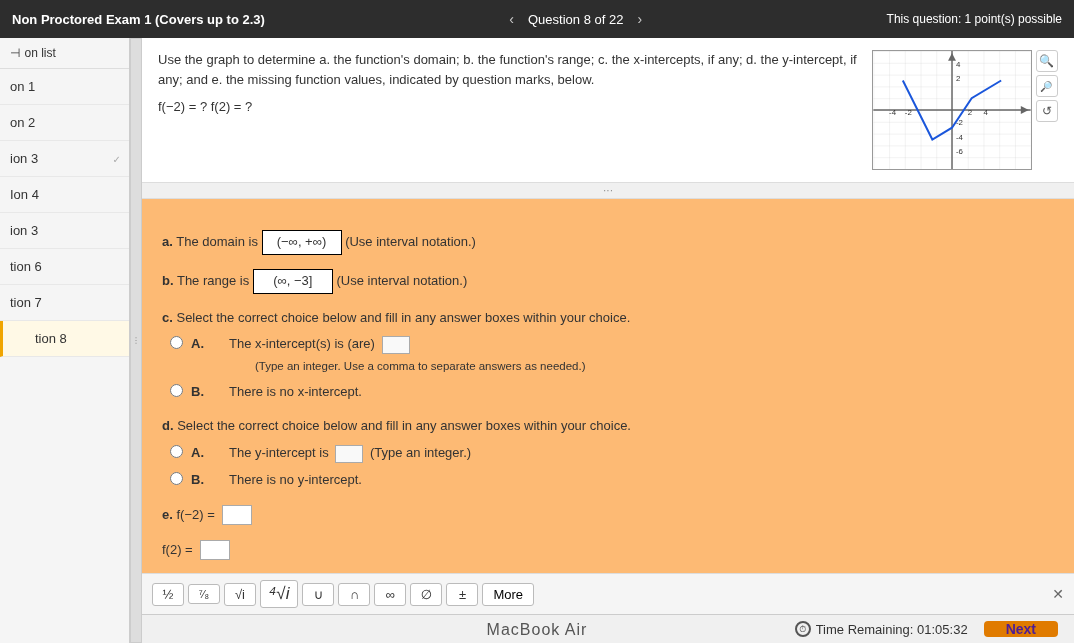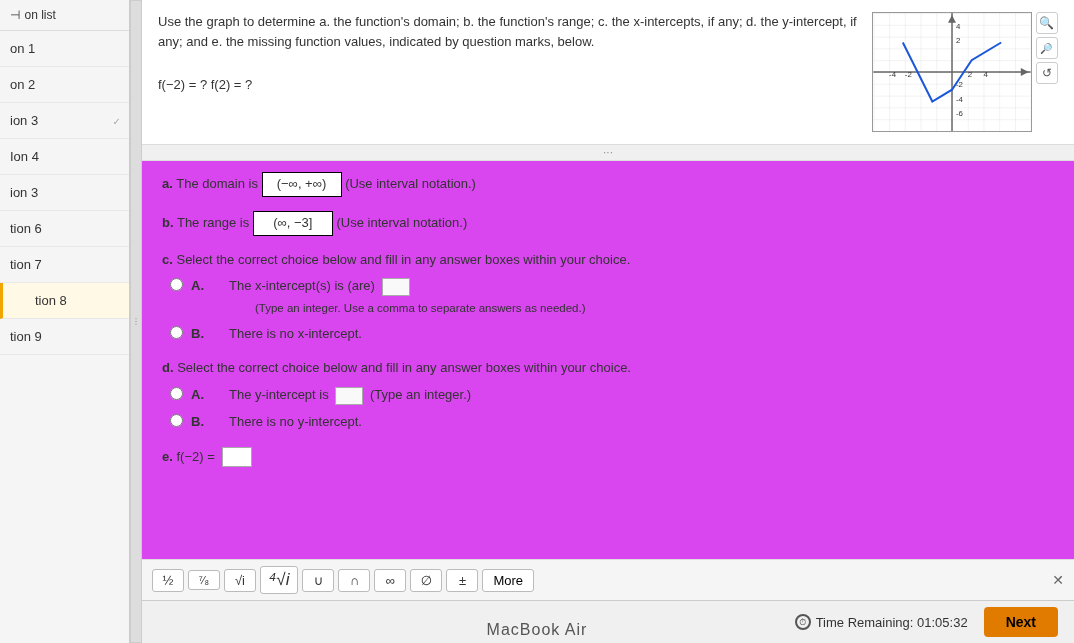--- a/index.html
+++ b/index.html
@@ -112,21 +112,21 @@
       gap: 20px;
       align-items: flex-start;
     }
     .question-header-text {
       flex: 1;
       font-size: 13px;
       color: #333;
       line-height: 1.5;
     }
     .question-header-text .sub-question {
-      margin-top: 24px;
+      margin-top: 8px;
       font-size: 13px;
     }
     .graph-area {
       width: 180px;
       flex-shrink: 0;
       display: flex;
       flex-direction: column;
       align-items: flex-end;
       gap: 4px;
     }
@@ -151,22 +151,22 @@
       color: #555;
     }
     
     .graph-svg {
       width: 100%;
       height: 100%;
     }
     
     .question-body {
       flex: 1;
-      background: #d946ef;
-      padding: 11px 20px;
+      background: #fdba74;
+      padding: 31px 20px;
       overflow-y: auto;
       font-size: 13px;
       color: #333;
       line-height: 1.6;
     }
     .answer-line {
       margin-bottom: 14px;
     }
     .answer-line .label {
       font-weight: bold;
@@ -280,23 +280,23 @@
       height: 16px;
       border: 2px solid #555;
       border-radius: 50%;
       display: inline-flex;
       align-items: center;
       justify-content: center;
       font-size: 9px;
     }
     .next-btn {
       background: #e07b00;
-      color: #000000;
+      color: #4c1d95;
       border: none;
-      padding: 7px 22px;
+      padding: 0 22px;
       font-size: 14px;
       font-weight: bold;
       border-radius: 4px;
       cursor: pointer;
     }
     .collapse-handle {
       width: 12px;
       background: #ddd;
       border: 1px solid #ccc;
       cursor: col-resize;
@@ -318,20 +318,29 @@
       font-size: 16px;
       color: #555;
       letter-spacing: 1px;
     }
   </style>
 </head>
 <body>
 
 <div class="app-container">
 
+  <div class="top-bar">
+    <div class="top-bar-left">Non Proctored Exam 1 (Covers up to 2.3)</div>
+    <div class="top-bar-center">
+      <span class="nav-arrow">‹</span>
+      <span>Question 8 of 22</span>
+      <span class="nav-arrow">›</span>
+    </div>
+    <div class="top-bar-right">This question: 1 point(s) possible</div>
+  </div>
 
   <div class="main-area">
 
     <div class="sidebar">
       <div class="sidebar-header">
         <span>⊣</span>
         <span>on list</span>
       </div>
       <div class="sidebar-item">
         <span>on 1</span>
@@ -350,23 +359,20 @@
         <span>ion 3</span>
       </div>
       <div class="sidebar-item">
         <span>tion 6</span>
       </div>
       <div class="sidebar-item">
         <span>tion 7</span>
       </div>
       <div class="sidebar-item active">
         <span>tion 8</span>
-      </div>
-      <div class="sidebar-item">
-        <span>tion 9</span>
       </div>
     </div>
 
     <div class="collapse-handle">
       <span class="collapse-dots">⋮</span>
     </div>
 
     <div class="content-area">
 
       <div class="question-header">
@@ -474,20 +480,24 @@
               <span class="option-text">There is no y-intercept.</span>
             </label>
           </div>
         </div>
 
         <div class="answer-line">
           <span class="label">e.</span>
           <span>f(−2) =</span>
           <span class="answer-input"></span>
         </div>
+        <div class="answer-line">
+          <span>f(2) =</span>
+          <span class="answer-input"></span>
+        </div>
       </div>
 
       <div class="math-toolbar">
         <button class="math-btn">½</button>
         <button class="math-btn" style="font-size:11px;">⁷⁄₈</button>
         <button class="math-btn">√i</button>
         <button class="math-btn" style="font-size:17px;font-style:italic;">⁴√i</button>
         <button class="math-btn">∪</button>
         <button class="math-btn">∩</button>
         <button class="math-btn">∞</button>

